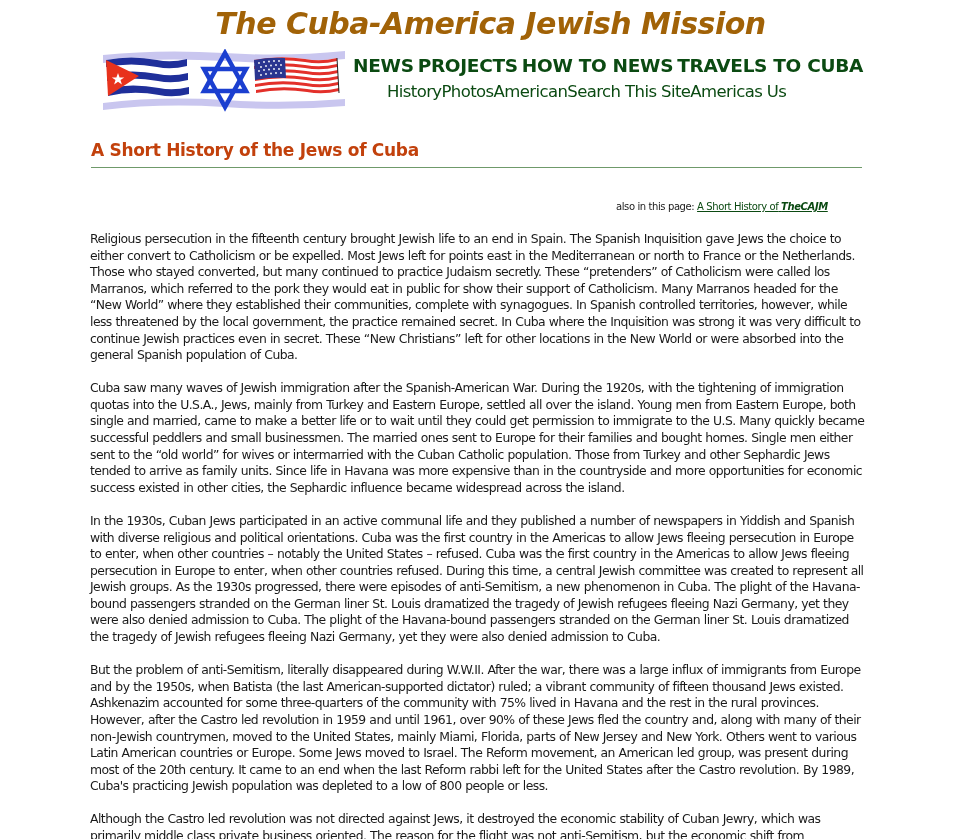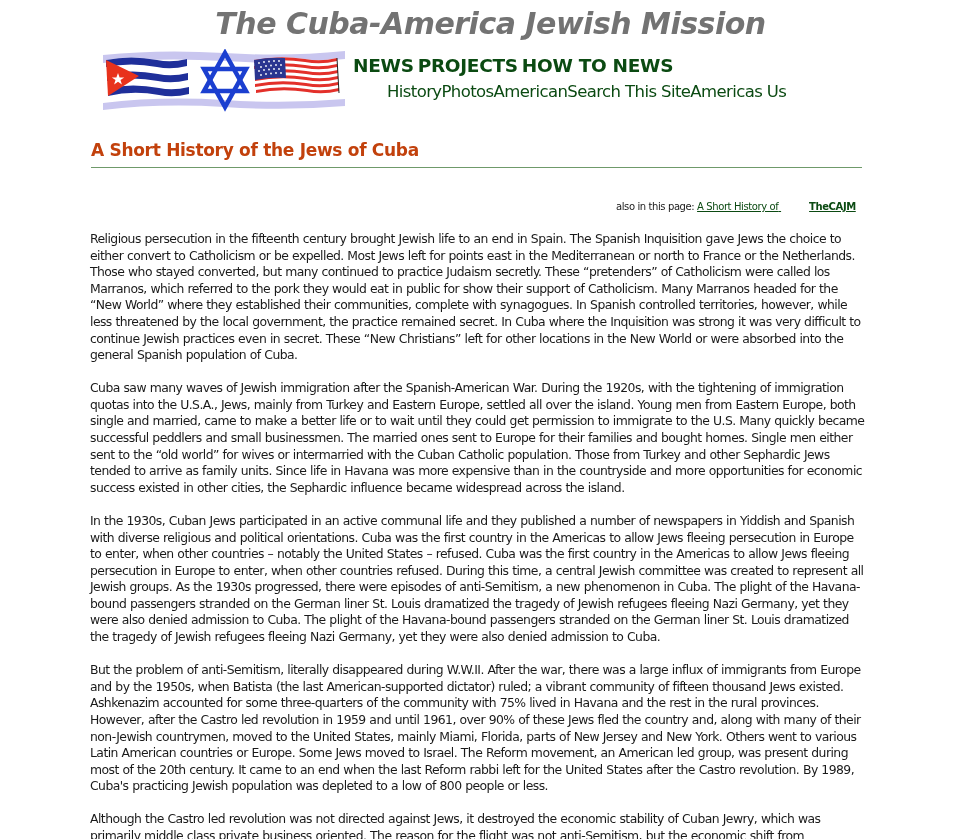--- a/index.html
+++ b/index.html
@@ -21,21 +21,21 @@
       top: 6px;
       width: 953px;
       text-align: center;
       padding-left: 28px;
       box-sizing: border-box;
       font-family: "DejaVu Sans", sans-serif;
       font-weight: bold;
       font-style: italic;
       font-size: 30px;
       letter-spacing: -0.5px;
-      color: #737373;
+      color: #a16207;
       margin: 0;
     }
     .flag-banner {
       position: absolute;
       left: 101px;
       top: 49px;
       width: 246px;
       height: 63px;
     }
     .nav-primary {
@@ -92,21 +92,21 @@
       font-size: 10px;
       letter-spacing: -0.4px;
       color: #1a1a1a;
       white-space: nowrap;
     }
     .also-line a {
       color: #0b4a12;
       text-decoration: underline;
     }
     .also-line b {
-      margin-left: 28px;
+      font-style: italic;
     }
     .content {
       position: absolute;
       left: 90px;
       top: 231px;
       width: 775px;
       font-family: "DejaVu Sans", sans-serif;
       font-size: 12.4px;
       line-height: 16.6px;
       letter-spacing: -0.55px;
@@ -177,20 +177,21 @@
       </g>
       <path d="M236,9 L238,44" stroke="#222" stroke-width="1" fill="none"></path>
     </g>
   </svg>
 </div>
 
 <nav class="nav-primary">
   <a href="#">NEWS</a>
   <a href="#">PROJECTS</a>
   <a href="#">HOW TO NEWS</a>
+  <a href="#">TRAVELS TO CUBA</a>
 </nav>
 
 <nav class="nav-secondary">
   <a href="#">History</a>
   <a href="#">Photos</a>
   <a href="#">American</a>
   <a href="#">Search This Site</a>
   <a href="#">Americas Us</a>
 </nav>
 

